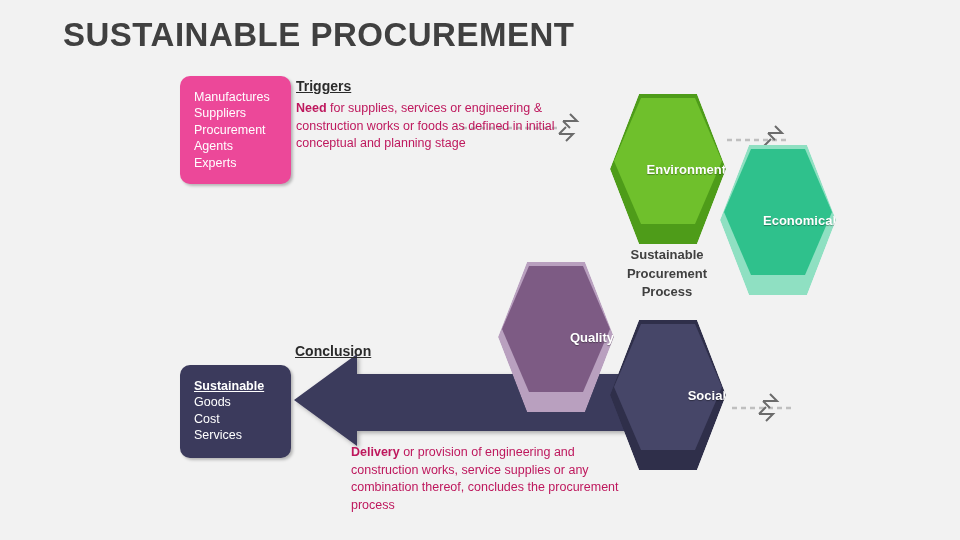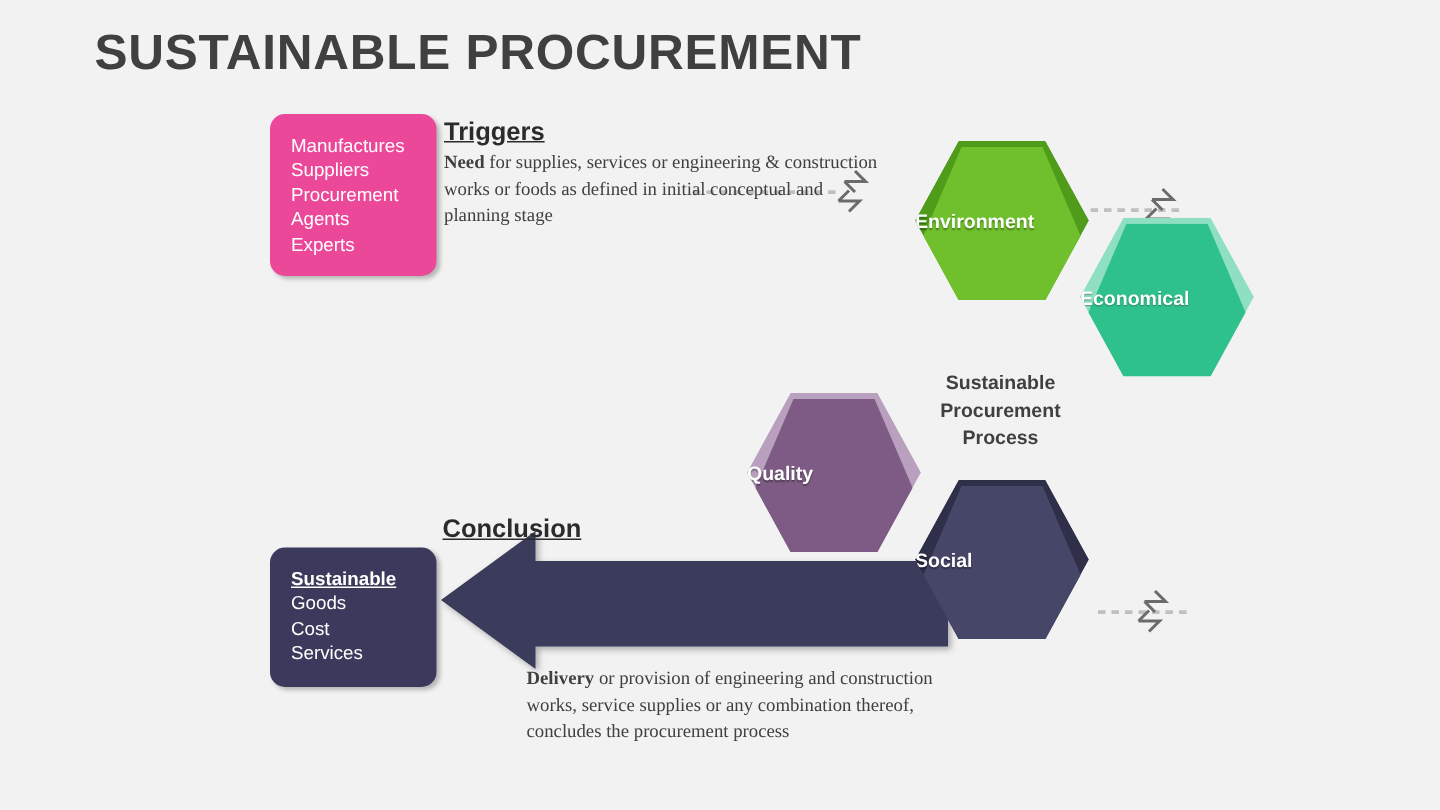--- a/index.html
+++ b/index.html
@@ -69,35 +69,34 @@
     line-height: 16.4px;
   }
   .box-lines div.first-underline {
     text-decoration: underline;
     font-weight: bold;
   }
 
   
   .section-label {
     position: absolute;
-    font-size: 17px;
+    font-size: 14px;
     font-weight: bold;
     color: #2b2b2b;
     text-decoration: underline;
   }
   #triggers-label { left: 264px; top: 78px; }
   #conclusion-label { left: 263px; top: 343px; }
 
   
   .para {
     position: absolute;
     font-size: 12.5px;
-    color: #404040;
+    color: #be185d;
     line-height: 17.5px;
-    font-family: Liberation Serif, serif;
   }
   #trigger-text { left: 264px; top: 100px; width: 290px; }
   #delivery-text { left: 319px; top: 444px; width: 280px; }
   .para b { font-weight: bold; }
 
   
   .center-caption {
     position: absolute;
     left: 585px;
     top: 246px;
@@ -106,25 +105,25 @@
     font-size: 13px;
     font-weight: bold;
     color: #404040;
     line-height: 18.5px;
   }
 
   
   .hex {
     position: absolute;
     width: 116px;
-    height: 106px;
+    height: 150px;
     clip-path: polygon(25% 0%, 75% 0%, 100% 50%, 75% 100%, 25% 100%, 0% 50%);
     display: flex;
     align-items: center;
-    justify-content: flex-start;
+    justify-content: flex-end;
   }
   .hex-inner {
     position: absolute;
     left: 4px;
     top: 4px;
     width: 108px;
     height: 126px;
     clip-path: polygon(25% 0%, 75% 0%, 100% 50%, 75% 100%, 25% 100%, 0% 50%);
     display: flex;
     align-items: center;

